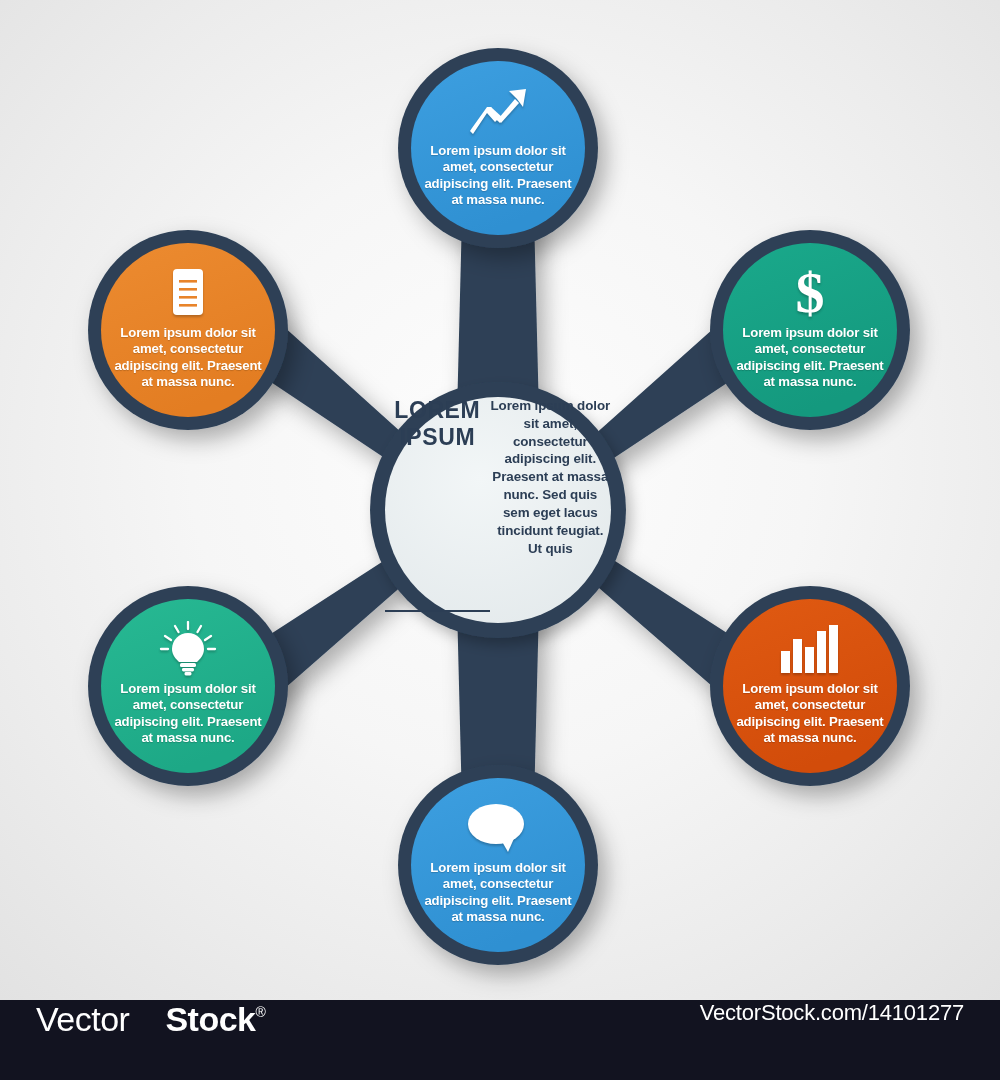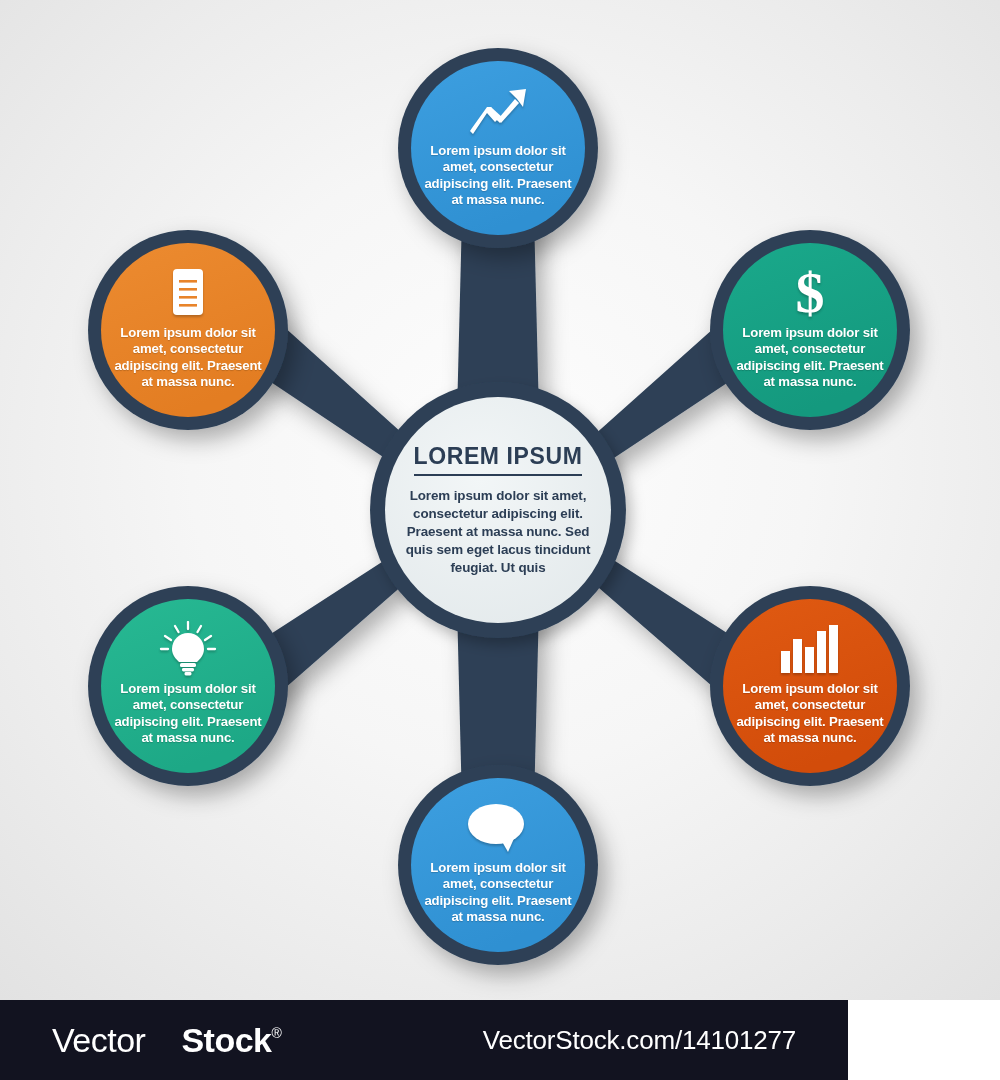--- a/index.html
+++ b/index.html
@@ -52,22 +52,22 @@
     text-shadow:0 1px 1px rgba(0,0,0,0.18);
   }
   .node .nicon svg { display:block; filter:drop-shadow(0 2px 1px rgba(0,0,0,0.22)); }
 
   
   #center {
     position:absolute;
     left:385px; top:397px;
     width:226px; height:226px;
     border-radius:50%;
-    display:flex; flex-direction:column;
-    align-items:center; justify-content:center;
+    display:flex; flex-direction:row;
+    justify-content:center;
     text-align:center;
     color:#2c3e55;
   }
   #center .ctitle {
     font-size:23px;
     font-weight:bold;
     letter-spacing:0.6px;
     padding-bottom:4px;
     border-bottom:2.6px solid #2c3e55;
     margin-bottom:11px;
@@ -76,36 +76,36 @@
     font-size:13.4px;
     font-weight:bold;
     line-height:1.33;
     width:196px;
     letter-spacing:-0.1px;
   }
 
   
   #footer {
     position:absolute; left:0; top:1000px;
-    width:848px; height:80px;
+    width:1000px; height:80px;
     background:#121320;
-    display:flex; align-items:center;
+    display:flex; 
     justify-content:space-between;
-    padding:0 52px;
+    padding:0 36px;
   }
   #footer .brand {
     font-size:34px; color:#ffffff;
     font-weight:300;
     letter-spacing:-0.5px;
     display:flex; align-items:flex-start;
   }
   #footer .brand b { font-weight:bold;margin-left:36px; }
   #footer .brand sup { font-size:14px; font-weight:normal; margin-top:4px; }
   #footer .url {
-    font-size:26px; color:#ffffff; font-weight:300;
+    font-size:22px; color:#ffffff; font-weight:300;
     letter-spacing:-0.2px;
   }
 </style>
 </head>
 <body>
 
 <div id="page">
 
   <div id="canvas">
 

